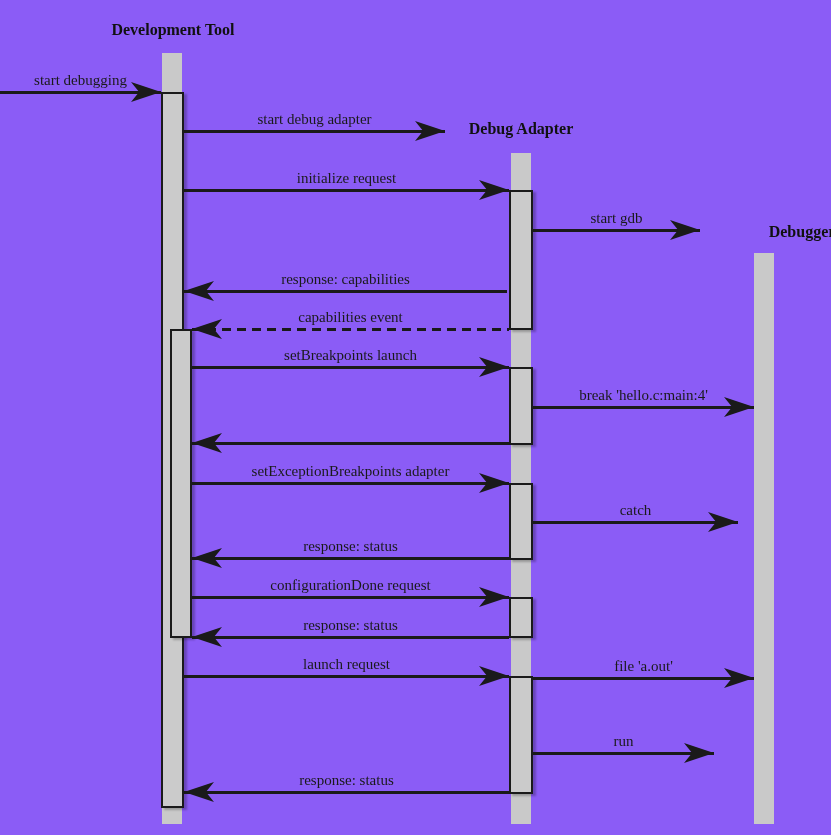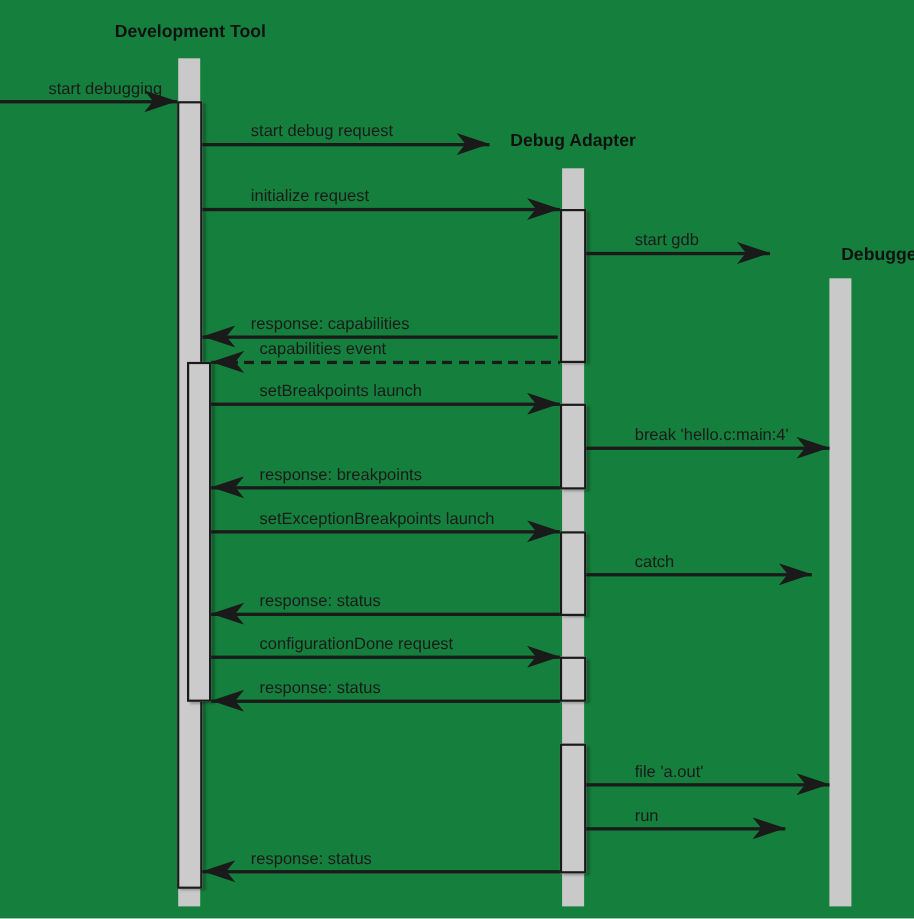--- a/index.html
+++ b/index.html
@@ -1,40 +1,40 @@
 <!DOCTYPE html>
 <html><head>
 <meta charset="utf-8">
 <style>
   html,body { margin:0; padding:0; background:#ffffff; }
   #canvas {
-    position:relative; width:831px; height:835px; background:#15803d;
-    font-family:Liberation Sans, sans-serif; color:#1a1a1a; overflow:hidden;
+    position:relative; width:831px; height:835px; background:#8b5cf6;
+    font-family:Liberation Serif, serif; color:#1a1a1a; overflow:hidden;
   }
   .strip {
     position:absolute; width:20px; background:#c9c9c9;
   }
   .actor {
     position:absolute; transform:translateX(-50%); white-space:nowrap;
     font-size:16px; font-weight:bold; color:#111;
   }
   .act {
     position:absolute; box-sizing:border-box; background:#cbcbcb;
     border:2px solid #1a1a1a; box-shadow:3px 2px 2px rgba(0,0,0,0.25);
   }
   .msg { position:absolute; height:24px; }
   .mline {
     position:absolute; left:0; right:0; bottom:0; height:3px; background:#1a1a1a;
   }
   .msg.dashed .mline {
     background:repeating-linear-gradient(to right, #1a1a1a 0 9px, transparent 9px 15px);
   }
   .mlabel {
-    position:absolute; left:0; right:0; bottom:6px; 
-    font-size:15px; line-height:1; white-space:nowrap; color:#1a1a1a;margin-left:44px;
+    position:absolute; left:0; right:0; bottom:6px; text-align:center;
+    font-size:15px; line-height:1; white-space:nowrap; color:#1a1a1a;
   }
   .ahead {
     position:absolute; bottom:-8px; width:30px; height:20px; background:#1a1a1a;
   }
   .msg.right .ahead { right:0; clip-path:polygon(0 0, 100% 50%, 0 100%, 27% 50%); }
   .msg.left  .ahead { left:0;  clip-path:polygon(100% 0, 0 50%, 100% 100%, 73% 50%); }
 </style>
 </head>
 <body>
 
@@ -56,38 +56,38 @@
   <div class="act" style="left:509px; top:597px; width:24px; height:41px;"></div>
   <div class="act" style="left:509px; top:676px; width:24px; height:118px;"></div>
 
   <div class="msg right" style="left:0px; top:70px; width:161px;">
     <span class="mlabel">start debugging</span>
     <span class="mline"></span>
     <span class="ahead"></span>
   </div>
 
   <div class="msg right" style="left:184px; top:109px; width:261px;">
-    <span class="mlabel">start debug request</span>
+    <span class="mlabel">start debug adapter</span>
     <span class="mline"></span>
     <span class="ahead"></span>
   </div>
 
   <div class="msg right" style="left:184px; top:168px; width:325px;">
     <span class="mlabel">initialize request</span>
     <span class="mline"></span>
     <span class="ahead"></span>
   </div>
 
   <div class="msg right" style="left:533px; top:208px; width:167px;">
     <span class="mlabel">start gdb</span>
     <span class="mline"></span>
     <span class="ahead"></span>
   </div>
 
-  <div class="msg left" style="left:184px; top:284px; width:323px;">
+  <div class="msg left" style="left:184px; top:269px; width:323px;">
     <span class="mlabel">response: capabilities</span>
     <span class="mline"></span>
     <span class="ahead"></span>
   </div>
 
   <div class="msg left dashed" style="left:192px; top:307px; width:317px;">
     <span class="mlabel">capabilities event</span>
     <span class="mline"></span>
     <span class="ahead"></span>
   </div>
@@ -98,27 +98,26 @@
     <span class="ahead"></span>
   </div>
 
   <div class="msg right" style="left:533px; top:385px; width:221px;">
     <span class="mlabel">break 'hello.c:main:4'</span>
     <span class="mline"></span>
     <span class="ahead"></span>
   </div>
 
   <div class="msg left" style="left:192px; top:421px; width:317px;">
-    <span class="mlabel">response: breakpoints</span>
     <span class="mline"></span>
     <span class="ahead"></span>
   </div>
 
   <div class="msg right" style="left:192px; top:461px; width:317px;">
-    <span class="mlabel">setExceptionBreakpoints launch</span>
+    <span class="mlabel">setExceptionBreakpoints adapter</span>
     <span class="mline"></span>
     <span class="ahead"></span>
   </div>
 
   <div class="msg right" style="left:533px; top:500px; width:205px;">
     <span class="mlabel">catch</span>
     <span class="mline"></span>
     <span class="ahead"></span>
   </div>
 
@@ -133,22 +132,27 @@
     <span class="mline"></span>
     <span class="ahead"></span>
   </div>
 
   <div class="msg left" style="left:192px; top:615px; width:317px;">
     <span class="mlabel">response: status</span>
     <span class="mline"></span>
     <span class="ahead"></span>
   </div>
 
+  <div class="msg right" style="left:184px; top:654px; width:325px;">
+    <span class="mlabel">launch request</span>
+    <span class="mline"></span>
+    <span class="ahead"></span>
+  </div>
 
-  <div class="msg right" style="left:533px; top:691px; width:221px;">
+  <div class="msg right" style="left:533px; top:656px; width:221px;">
     <span class="mlabel">file 'a.out'</span>
     <span class="mline"></span>
     <span class="ahead"></span>
   </div>
 
   <div class="msg right" style="left:533px; top:731px; width:181px;">
     <span class="mlabel">run</span>
     <span class="mline"></span>
     <span class="ahead"></span>
   </div>

